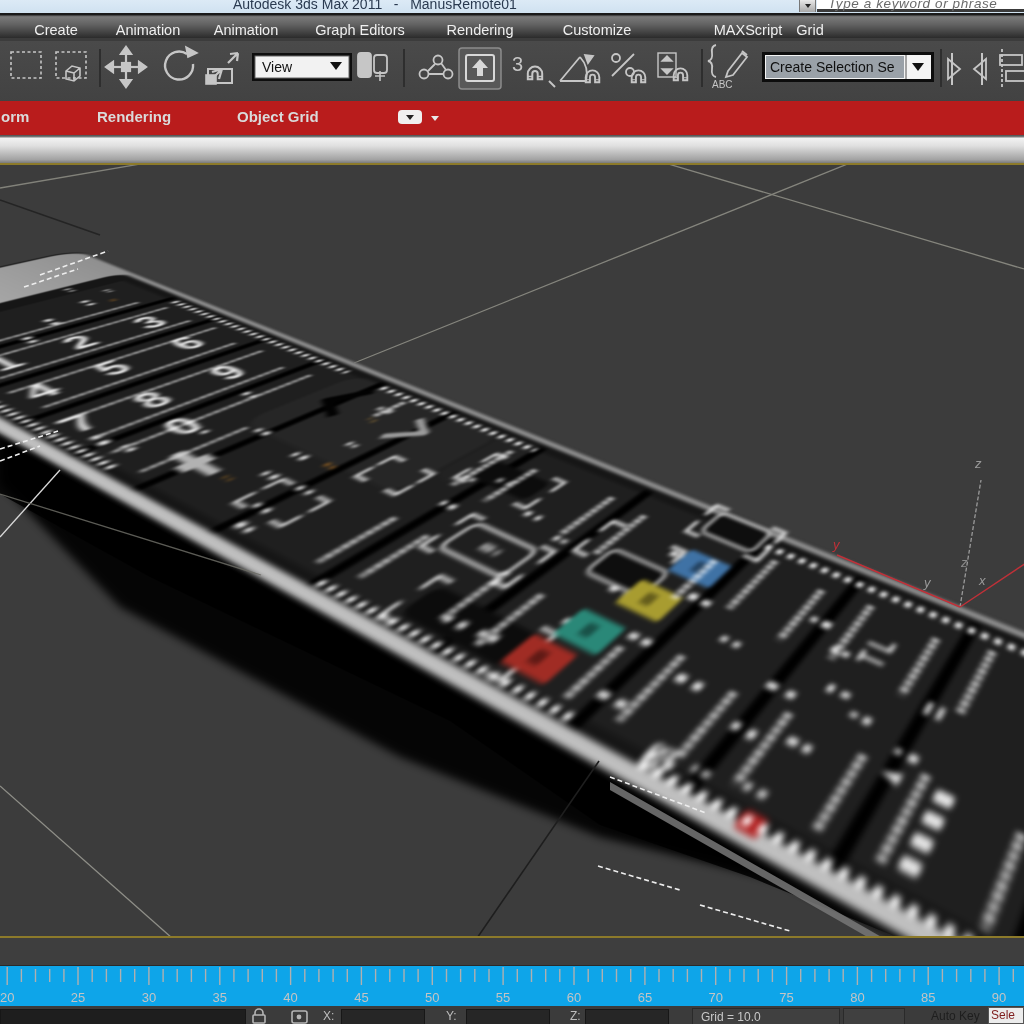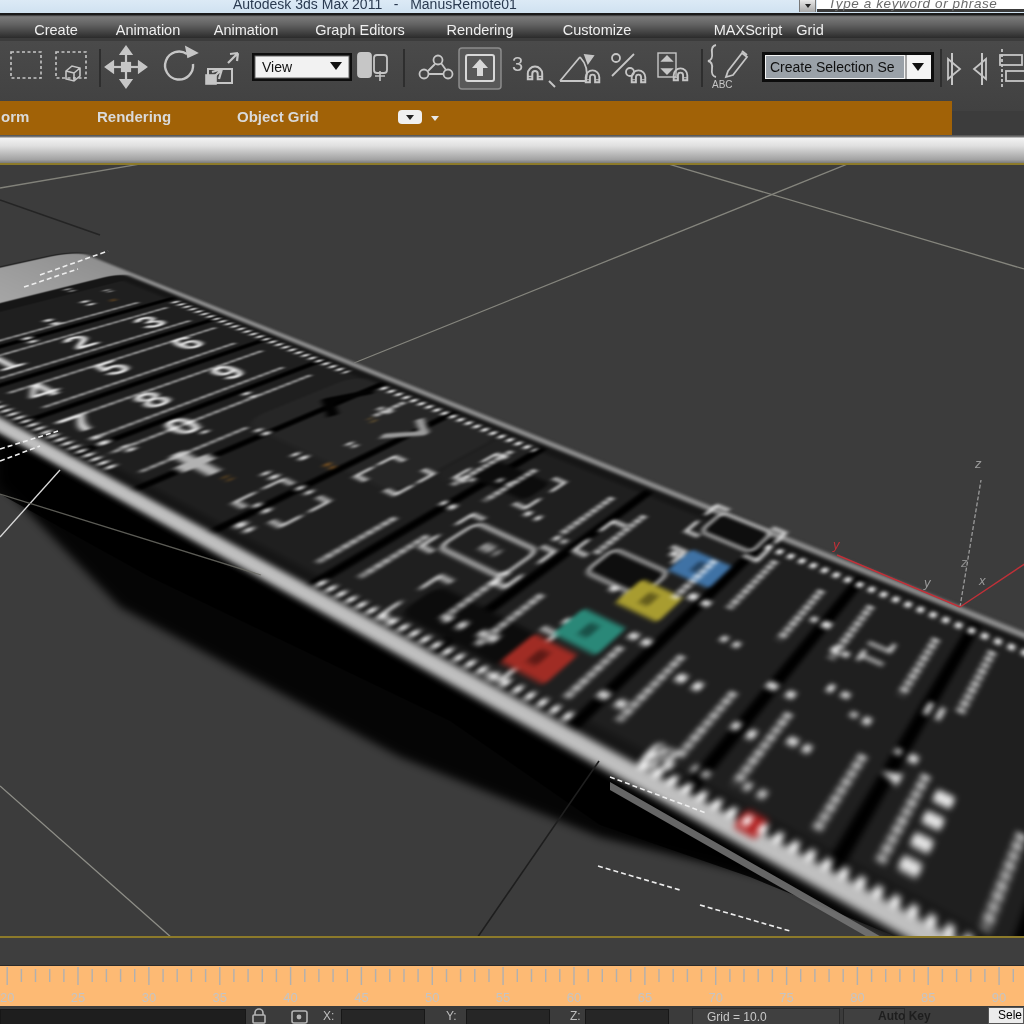--- a/index.html
+++ b/index.html
@@ -4,31 +4,31 @@
 body{width:1024px;height:1024px;overflow:hidden;position:relative;background:#3c3c3c;font-family:"Liberation Sans",sans-serif}
 #titlebar{position:absolute;left:0;top:0;width:1024px;height:27px;background:linear-gradient(#dceaf6,#c3d9eb);overflow:hidden}
 #titlebar .t{position:absolute;left:233px;top:-4px;font-size:14px;color:#2a3a50}
 #searchbtn{position:absolute;left:799px;top:0;width:17px;height:12px;background:linear-gradient(#e8e8e8,#a8a8a8);border-left:1px solid #777;border-right:1px solid #777;z-index:5}
 #searchbtn:after{content:"";position:absolute;left:5px;top:4px;border-left:3.5px solid transparent;border-right:3.5px solid transparent;border-top:4.5px solid #222}
 #searchbox{position:absolute;left:817px;top:0;width:207px;height:12px;background:#fff;border-bottom:3px solid #3a3a3a;z-index:5;overflow:visible}
 #searchbox .t{position:absolute;left:11px;top:-4px;font-style:italic;font-size:13.5px;color:#6a6a6a;letter-spacing:0.6px;white-space:nowrap}
 #menubar{position:absolute;left:0;top:13px;width:1024px;height:25px;background:linear-gradient(#1a1a1a 0%,#1a1a1a 6%,#7a7a7a 15%,#636363 45%,#454545 75%,#2b2b2b 100%)}
 #menubar span{position:absolute;top:9px;transform:translateX(-50%);font-size:14.5px;color:#efefef}
 #toolbar{position:absolute;left:0;top:41px;width:1024px;height:70px;background:linear-gradient(#4a4a4a,#414141)}
-#ribbon{position:absolute;left:0;top:101px;width:952px;height:34px;background:#a16207}
+#ribbon{position:absolute;left:0;top:101px;width:1024px;height:34px;background:#b91c1c}
 #ribbon span{position:absolute;top:7px;font-size:15px;font-weight:bold;color:#dadada}
 #silver{position:absolute;left:0;top:135px;width:1024px;height:28px;background:linear-gradient(#585858 0%,#595959 4%,#f2f2f2 12%,#e0e0e0 38%,#a2a2a2 88%,#7a7a7a 100%)}
 .yline{position:absolute;left:0;width:1024px;height:2px;background:#8c7a2a}
 #vp{position:absolute;left:0;top:165px;width:1024px;height:771px;background:#3c3c3c;overflow:hidden}
 #remote{position:absolute;left:0;top:0;width:1760px;height:240px;transform-origin:0 0 0;transform:matrix3d(0.361742,0.131398,0,-0.00026067,-1.041820,0.152322,0,-0.00076674,0,0,1,0,95.0000,94.0000,0,1);filter:blur(2.2px)}
 #trackbar{position:absolute;left:0;top:938px;width:1024px;height:28px;background:#3e3e3e;border-bottom:1px solid #2a2a2a}
-#ruler{position:absolute;left:0;top:966px;width:1024px;height:40px;background:#fdba74}
+#ruler{position:absolute;left:0;top:966px;width:1024px;height:40px;background:#0ea5e9}
 #status{position:absolute;left:0;top:1006px;width:1024px;height:18px;background:#3b3b3b;font-size:12px;color:#bdbdbd}
 .sbox{position:absolute;top:3px;height:15px;background:#262626;border:1px solid #171717;border-bottom:none}
-.spanel{position:absolute;top:2px;height:16px;background:#404040;border:1px solid #2a2a2a;border-bottom:none;color:#c8c8c8;font-size:12px;padding:1px 0 0 14px}
+.spanel{position:absolute;top:2px;height:16px;background:#404040;border:1px solid #2a2a2a;border-bottom:none;color:#c8c8c8;font-size:12px;padding:1px 0 0 8px}
 </style></head>
 <body>
 <div id="titlebar">
     <span class="t">Autodesk 3ds Max 2011&nbsp;&nbsp;&nbsp;-&nbsp;&nbsp;&nbsp;ManusRemote01</span>
   </div>
 <div id="searchbtn"></div>
 <div id="searchbox">
     <span class="t">Type a keyword or phrase</span>
   </div>
 <div id="menubar">
@@ -515,14 +515,14 @@
       <circle cx="49" cy="9" r="2.4" fill="#b5b5b5"></circle>
 </svg>
 <span style="position:absolute;left:323px;top:3px">X:</span>
     <div class="sbox" style="left:341px;width:84px"></div>
 <span style="position:absolute;left:446px;top:3px">Y:</span>
     <div class="sbox" style="left:466px;width:84px"></div>
 <span style="position:absolute;left:570px;top:3px">Z:</span>
     <div class="sbox" style="left:585px;width:84px"></div>
 <div class="spanel" style="left:692px;width:148px">Grid = 10.0</div>
 <div class="spanel" style="left:843px;width:62px"></div>
-<span style="position:absolute;left:878px;top:3px;color:#1e1e1e;font-weight:bold">Auto Key</span>
-<div style="position:absolute;left:988px;top:1px;width:36px;height:17px;background:#ececec;border:1px solid #555;color:#000000;font-size:12px;padding-left:9px">Sele</div>
+<span style="position:absolute;left:931px;top:3px;color:#1e1e1e;font-weight:normal">Auto Key</span>
+<div style="position:absolute;left:988px;top:1px;width:36px;height:17px;background:#ececec;border:1px solid #555;color:#7f1d1d;font-size:12px;padding-left:2px">Sele</div>
 </div>
 </body></html>

